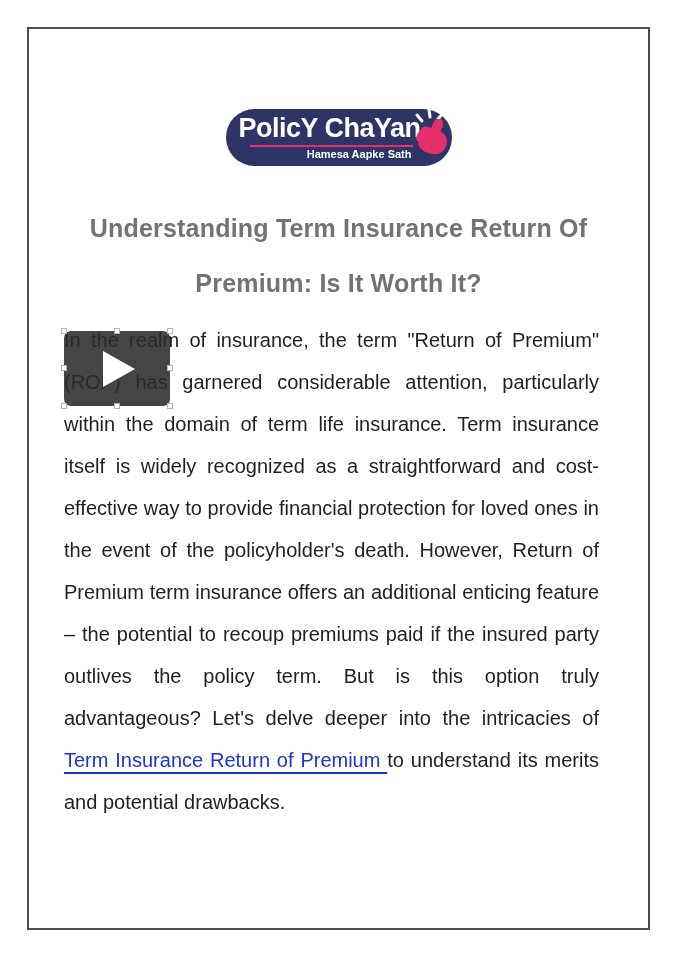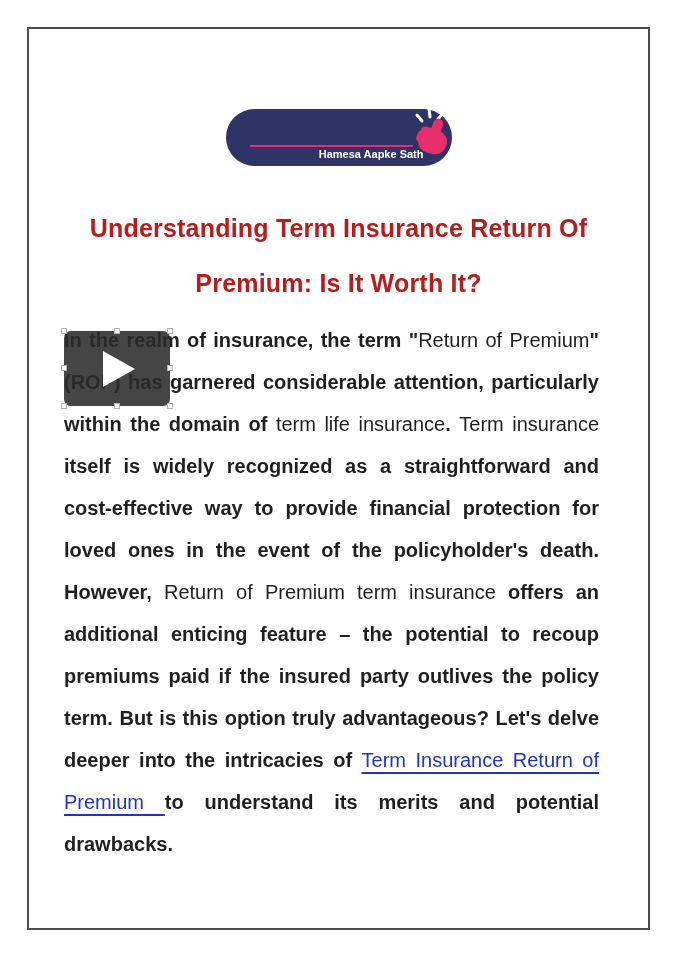--- a/index.html
+++ b/index.html
@@ -52,21 +52,21 @@
   .logo-divider {
     position: absolute;
     left: 24px;
     top: 36px;
     width: 163px;
     height: 2px;
     background: var(--pink, #e62e6a);
   }
   .logo-tagline {
     position: absolute;
-    right: 28px;
+    right: 40px;
     top: 39px;
     color: #ffffff;
     font-size: 11px;
     font-weight: bold;
     white-space: nowrap;
   }
   .logo-hand {
     position: absolute;
     right: -12px;
     top: -4px;
@@ -76,38 +76,38 @@
   .title {
     position: absolute;
     top: 172px;
     left: 0;
     width: 100%;
     margin: 0;
     text-align: center;
     font-size: 25px;
     line-height: 55px;
     font-weight: bold;
-    color: #b91c1c;
+    color: #737373;
     white-space: pre-line;
     letter-spacing: 0.2px;
   }
 
   
   .article {
     position: absolute;
     left: 35px;
     top: 290px;
     width: 535px;
     margin: 0;
     font-size: 20px;
     line-height: 42px;
     color: var(--text, #1f1f1f);
     text-align: justify;
   }
-  .run-normal { font-weight: bold; }
+  .run-normal { font-weight: normal; }
   .run-bold   { font-weight: normal; }
   .run-link   {
     font-weight: normal;
     color: var(--link-blue, #2233cc);
     text-decoration: underline;
     text-underline-offset: 5px;
     text-decoration-thickness: 2px;
     cursor: pointer;
   }
 
@@ -142,20 +142,21 @@
   .h-s  { left: 50px;  bottom: -3px; }
   .h-se { right: -3px; bottom: -3px; }
 </style>
 </head>
 <body>
 
 <div class="canvas">
   <div class="page">
 
     <div class="logo">
+      <div class="logo-brand">PolicY ChaYan</div>
       <div class="logo-divider"></div>
       <div class="logo-tagline">Hamesa Aapke Sath</div>
       <svg class="logo-hand" width="62" height="62" viewBox="0 0 62 62">
         <g stroke="#ffffff" stroke-width="3" stroke-linecap="round" fill="none">
           <path d="M20 16 L15 10"></path>
           <path d="M28 12 L27 4"></path>
           <path d="M36 14 L41 8"></path>
         </g>
         <g transform="rotate(22 31 36)">
           <rect x="24.5" y="13" width="10" height="24" rx="5" fill="#e62e6a"></rect>

